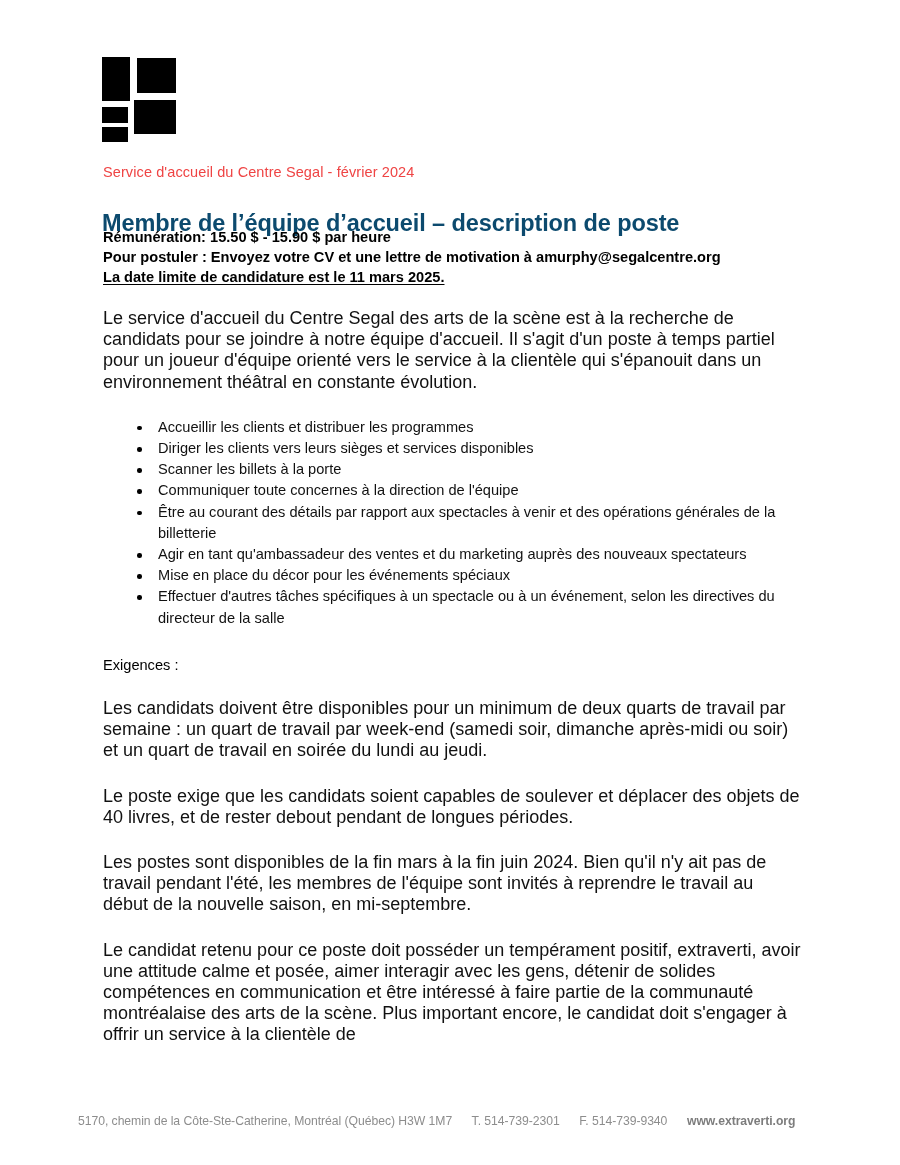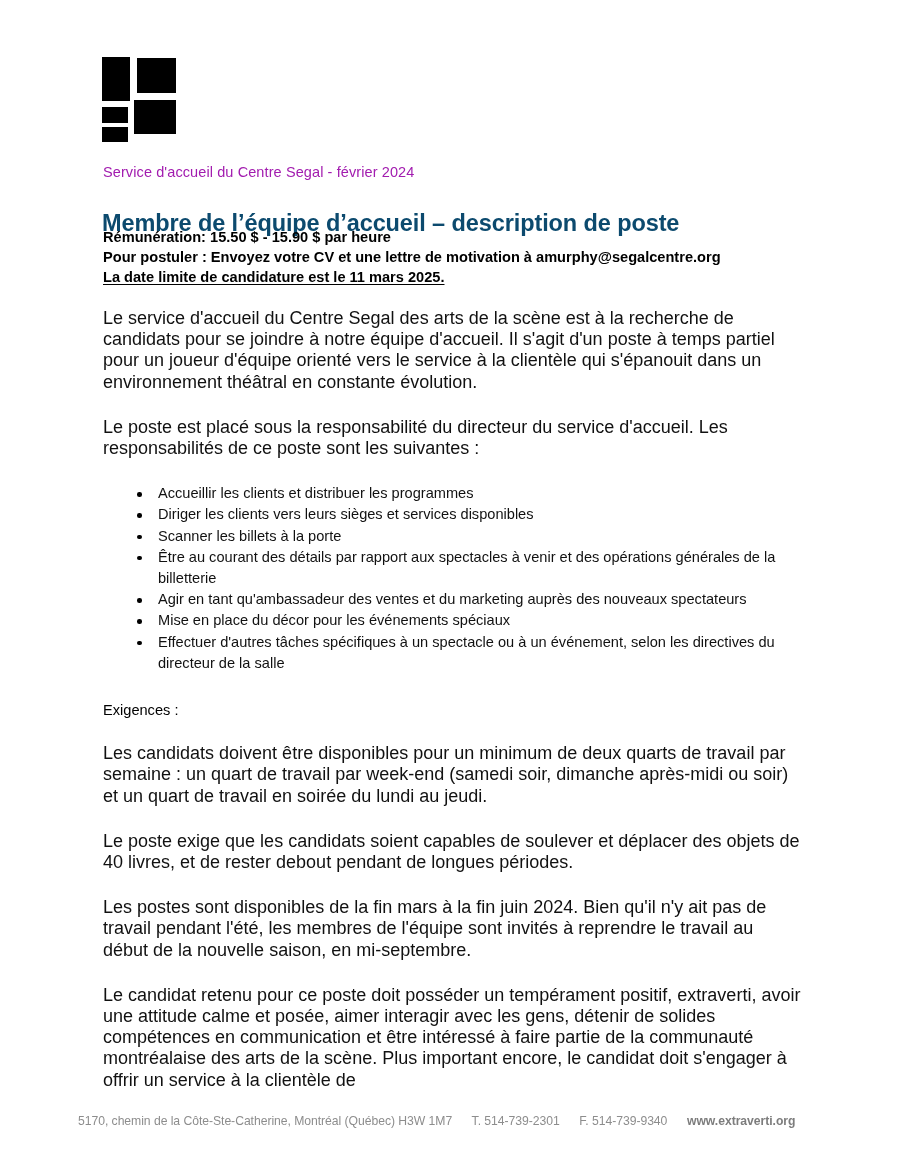--- a/index.html
+++ b/index.html
@@ -41,21 +41,21 @@
   .logo .blk-br { left: 32px; top: 43px; width: 42px; height: 34px; }
   .logo .blk-bl { left: 0px;  top: 70px; width: 26px; height: 15px; }
 
   
   .kicker {
     position: absolute;
     left: 103px;
     top: 163px;
     font-size: 14.5px;
     line-height: 18px;
-    color: #a21caf;
+    color: #ef4444;
     letter-spacing: 0.1px;
     white-space: nowrap;
   }
   .doc-title {
     position: absolute;
     left: 102px;
     top: 193px;
     font-size: 23.5px;
     font-weight: bold;
     line-height: 28px;
@@ -170,26 +170,26 @@
   <div class="subline pay">Rémunération: 15.50 $ - 15.90 $ par heure</div>
 
   <div class="subline apply">Pour postuler : Envoyez votre CV et une lettre de motivation à amurphy@segalcentre.org</div>
 
   <div class="subline deadline">La date limite de candidature est le 11 mars 2025.</div>
 
   <div class="body-wrap">
 
     <p class="para gap-lg">Le service d'accueil du Centre Segal des arts de la scène est à la recherche de candidats pour se joindre à notre équipe d'accueil. Il s'agit d'un poste à temps partiel pour un joueur d'équipe orienté vers le service à la clientèle qui s'épanouit dans un environnement théâtral en constante évolution.</p>
 
-    <p class="para tight">Le poste est placé sous la responsabilité du directeur du service d'accueil. Les responsabilités de ce poste sont les suivantes :</p>
 
     <ul class="task-list">
       <li>Accueillir les clients et distribuer les programmes</li>
       <li>Diriger les clients vers leurs sièges et services disponibles</li>
       <li>Scanner les billets à la porte</li>
+      <li>Communiquer toute concernes à la direction de l'équipe</li>
       <li>Être au courant des détails par rapport aux spectacles à venir et des opérations générales de la billetterie</li>
       <li>Agir en tant qu'ambassadeur des ventes et du marketing auprès des nouveaux spectateurs</li>
       <li>Mise en place du décor pour les événements spéciaux</li>
       <li>Effectuer d'autres tâches spécifiques à un spectacle ou à un événement, selon les directives du directeur de la salle</li>
     </ul>
 
     <p class="heading-bold">Exigences :</p>
 
     <p class="para gap-lg">Les candidats doivent être disponibles pour un minimum de deux quarts de travail par semaine : un quart de travail par week-end (samedi soir, dimanche après-midi ou soir) et un quart de travail en soirée du lundi au jeudi.</p>
 

